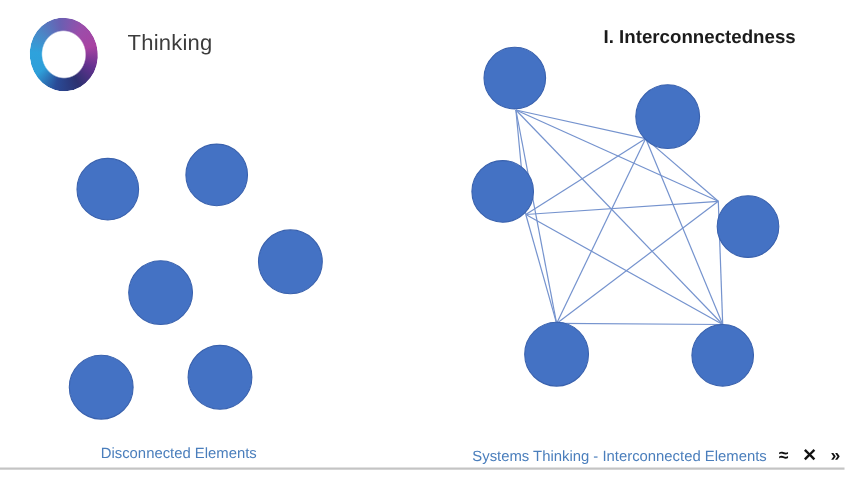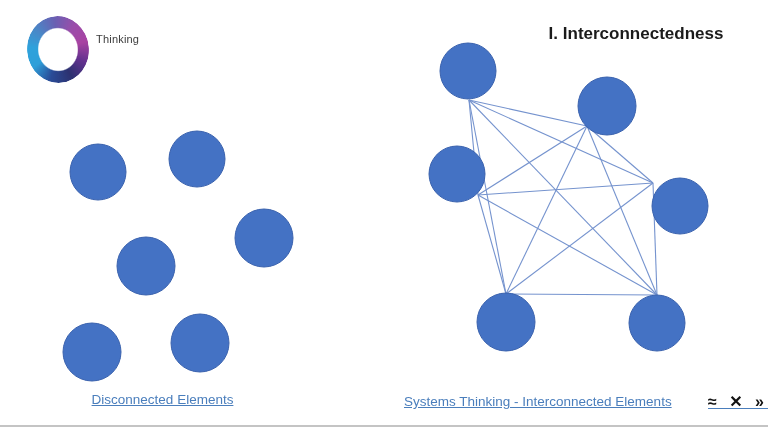--- a/index.html
+++ b/index.html
@@ -12,45 +12,44 @@
   }
   
   .logo{position:absolute;left:27px;top:16px;display:flex;align-items:flex-start;}
   .logo-ring{
     width:62px;height:67px;border-radius:50%;
     -webkit-mask:radial-gradient(closest-side,transparent 62%,#000 66%);
     mask:radial-gradient(closest-side,transparent 62%,#000 66%);
     transform:rotate(-6deg);
   }
   .logo-text{
-    margin-left:7px;margin-top:12px;
-    font-size:11px;line-height:22px;
+    margin-left:27px;margin-top:12px;
+    font-size:20px;line-height:22px;
     color:var(--logo-text);
     letter-spacing:0.2px;
   }
   
   .title{
     position:absolute;left:480px;top:24px;width:312px;
     text-align:center;
     font-size:17px;font-weight:600;
     color:var(--title-text);
   }
   
   .diagram{position:absolute;left:0;top:0;width:768px;height:434px;}
   
   .caption{
-    position:absolute;top:392px;
+    position:absolute;top:404px;
     font-size:13.5px;
     color:var(--caption-text);
-    text-decoration:underline;
   }
   .caption-left{left:40px;width:245px;text-align:center;}
   .caption-right{
     left:404px;width:364px;
-    display:flex;justify-content:space-between;align-items:center;gap:11px;
+    display:flex;justify-content:flex-end;align-items:center;gap:11px;
   }
   .caption-symbols{
     color:#111111;font-weight:700;font-size:16px;letter-spacing:4px;
     white-space:nowrap;
   }
   
   .bottom-line{
     position:absolute;left:0;top:425px;width:768px;height:2px;
     background:var(--divider);
   }

